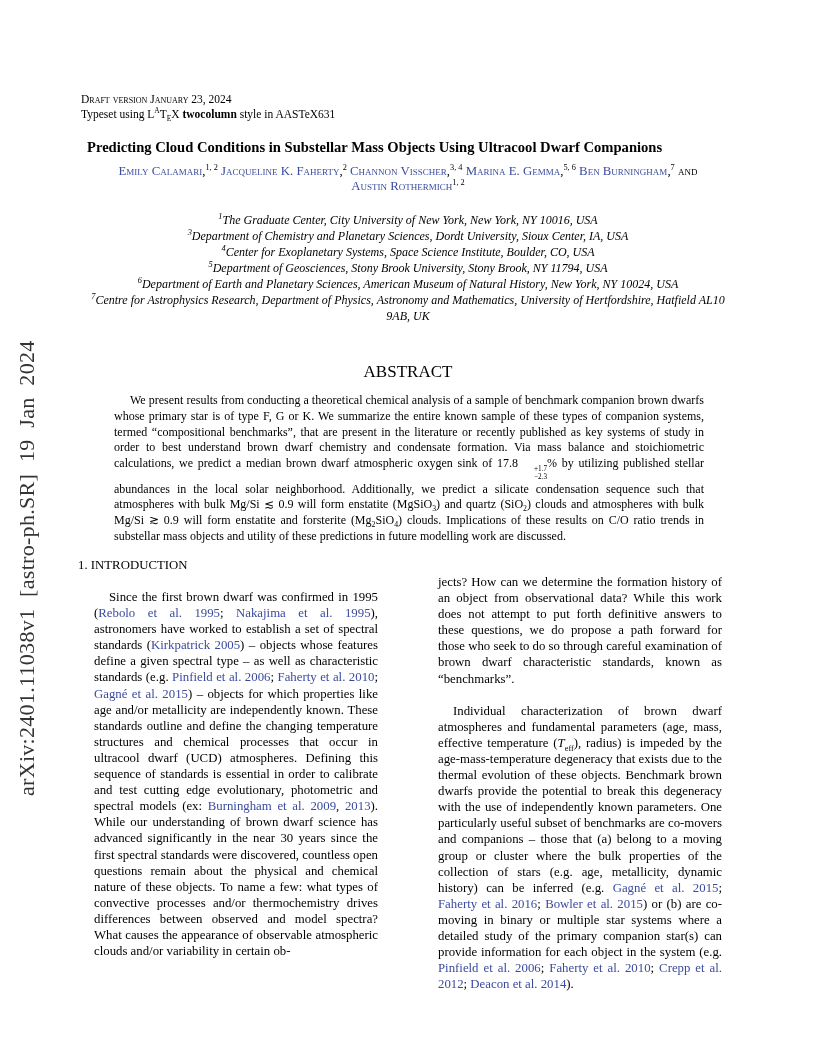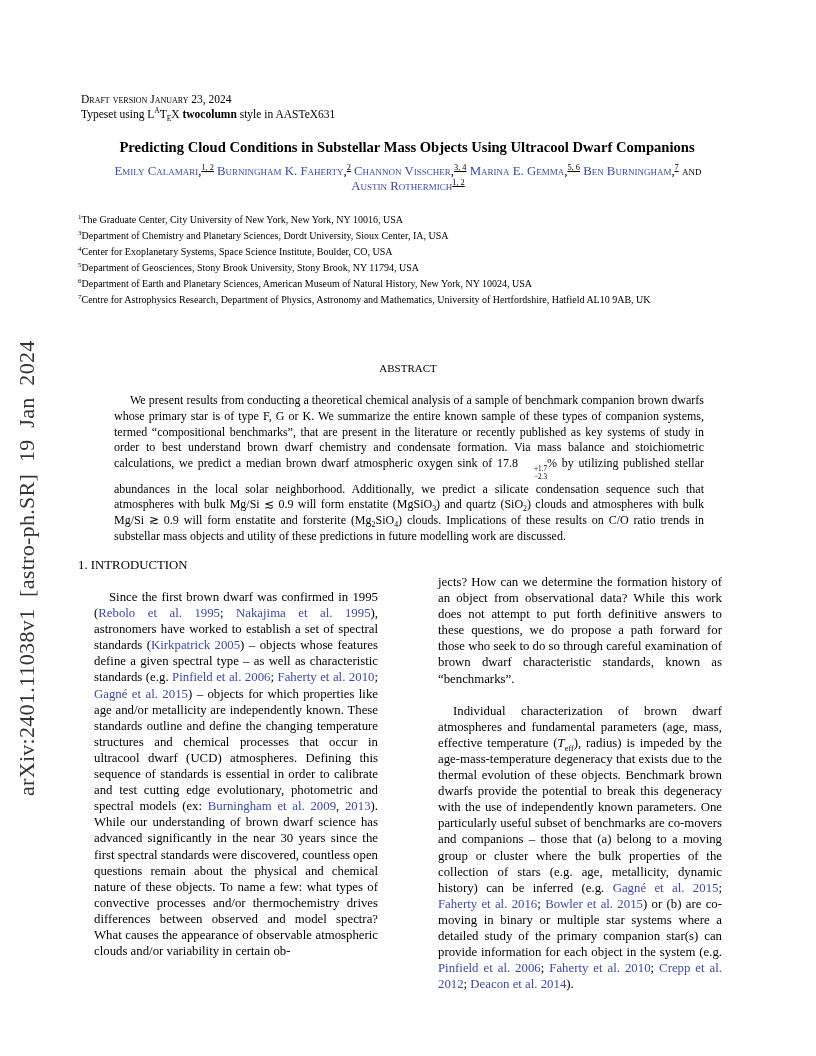--- a/index.html
+++ b/index.html
@@ -36,59 +36,60 @@
     position: absolute;
     left: 81px;
     top: 52px;
     font-size: 11.5px;
     line-height: 1.3;
   }
   .smallcaps { font-variant: small-caps; margin-top: 40px; }
 
   .title {
     position: absolute;
-    left: 76px;
+    left: 87px;
     right: 78px;
     top: 139px;
     margin: 0;
-    text-align: center;
     font-size: 14.6px;
     font-weight: bold;
   }
 
   .authors {
     position: absolute;
     left: 78px;
     right: 78px;
     top: 164px;
     text-align: center;
     font-variant: small-caps;
     font-size: 12.8px;
     line-height: 1.2;
   }
-  .authors sup { font-variant: normal; text-decoration: underline; }
+  .authors sup { font-variant: normal; }
   .author-name { color: var(--link); }
 
   .affils {
     position: absolute;
     left: 78px;
     right: 78px;
     top: 212px;
-    font-size: 10px;
+    text-align: center;
+    font-style: italic;
+    font-size: 12px;
     line-height: 16px;
   }
   .affil sup { font-size: 0.7em; }
 
   .abstract-heading {
     position: absolute;
     left: 0;
     right: 0;
     top: 362px;
     text-align: center;
-    font-size: 11px;
+    font-size: 17px;
   }
 
   .abstract-body {
     position: absolute;
     left: 114px;
     width: 590px;
     top: 381px;
     text-align: justify;
     font-size: 12px;
     line-height: 15.8px;
@@ -139,21 +140,21 @@
   <div class="arxiv-stamp">arXiv:2401.11038v1 [astro-ph.SR] 19 Jan 2024</div>
 
   <div class="header">
     <div class="smallcaps">Draft version January 23, 2024</div>
     <div>Typeset using L<sup>A</sup>T<sub>E</sub>X <b>twocolumn</b> style in AASTeX631</div>
   </div>
 
   <h1 class="title">Predicting Cloud Conditions in Substellar Mass Objects Using Ultracool Dwarf Companions</h1>
 
   <div class="authors">
-    <div><span class="author-name">Emily Calamari</span>,<sup>1, 2</sup> <span class="author-name">Burningham K. Faherty</span>,<sup>2</sup> <span class="author-name">Channon Visscher</span>,<sup>3, 4</sup> <span class="author-name">Marina E. Gemma</span>,<sup>5, 6</sup> <span class="author-name">Ben Burningham</span>,<sup>7</sup> and</div>
+    <div><span class="author-name">Emily Calamari</span>,<sup>1, 2</sup> <span class="author-name">Jacqueline K. Faherty</span>,<sup>2</sup> <span class="author-name">Channon Visscher</span>,<sup>3, 4</sup> <span class="author-name">Marina E. Gemma</span>,<sup>5, 6</sup> <span class="author-name">Ben Burningham</span>,<sup>7</sup> and</div>
     <div><span class="author-name">Austin Rothermich</span><sup>1, 2</sup></div>
   </div>
 
   <div class="affils">
     <div class="affil"><sup>1</sup>The Graduate Center, City University of New York, New York, NY 10016, USA</div>
     <div class="affil"><sup>3</sup>Department of Chemistry and Planetary Sciences, Dordt University, Sioux Center, IA, USA</div>
     <div class="affil"><sup>4</sup>Center for Exoplanetary Systems, Space Science Institute, Boulder, CO, USA</div>
     <div class="affil"><sup>5</sup>Department of Geosciences, Stony Brook University, Stony Brook, NY 11794, USA</div>
     <div class="affil"><sup>6</sup>Department of Earth and Planetary Sciences, American Museum of Natural History, New York, NY 10024, USA</div>
     <div class="affil"><sup>7</sup>Centre for Astrophysics Research, Department of Physics, Astronomy and Mathematics, University of Hertfordshire, Hatfield AL10 9AB, UK</div>

